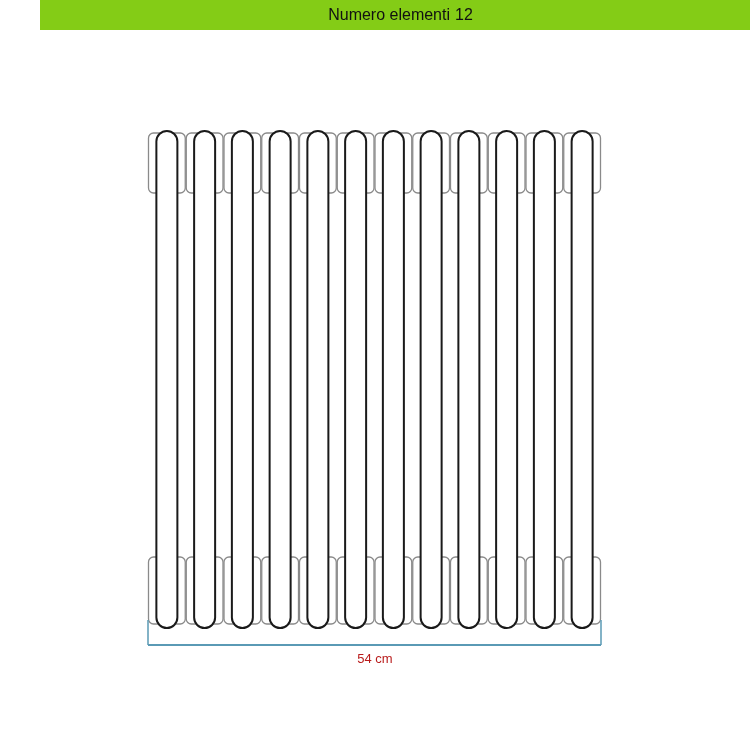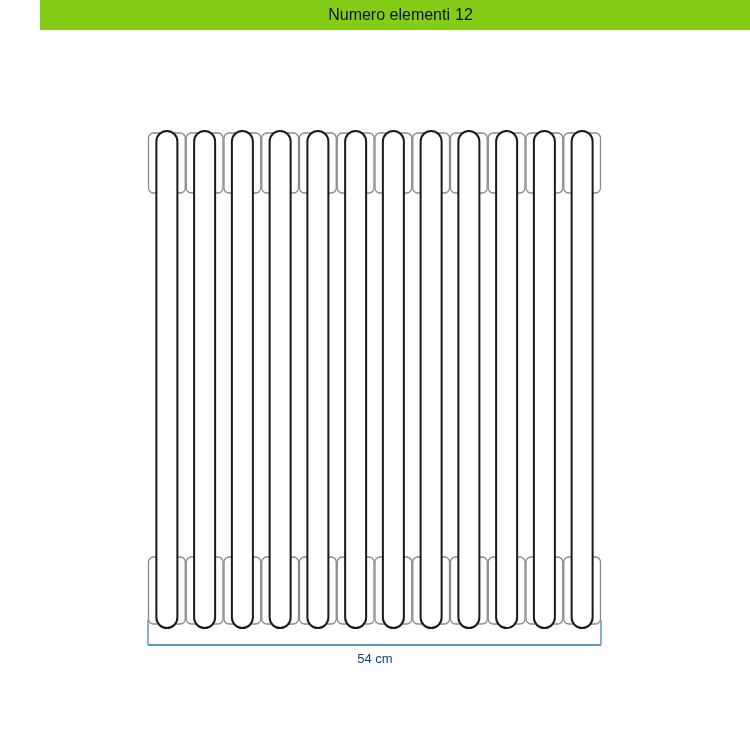--- a/index.html
+++ b/index.html
@@ -6,21 +6,21 @@
     body { width: 750px; height: 750px; position: relative; overflow: hidden; font-family: "Liberation Sans", sans-serif; }
     .header {
       position: absolute; left: 14px; top: 0; width: 721px; height: 30px;
       background: #d3e8f0; display: flex; align-items: center; justify-content: center;
       font-size: 16px; color: #111;
     }
     .header b { font-weight: normal; margin-left: 5px; }
     svg.diagram { position: absolute; left: 0; top: 0; }
     .dim-label {
       position: absolute; left: 0; width: 750px; top: 651px; text-align: center;
-      font-size: 13px; color: #0c4a6e;
+      font-size: 13px; color: #b91c1c;
     }
   </style>
 </head>
 <body>
 
 <div class="header" style="background: #84cc16; margin-left: 26px;">
   <span>Numero elementi</span>
   <b>12</b>
 </div>
 

